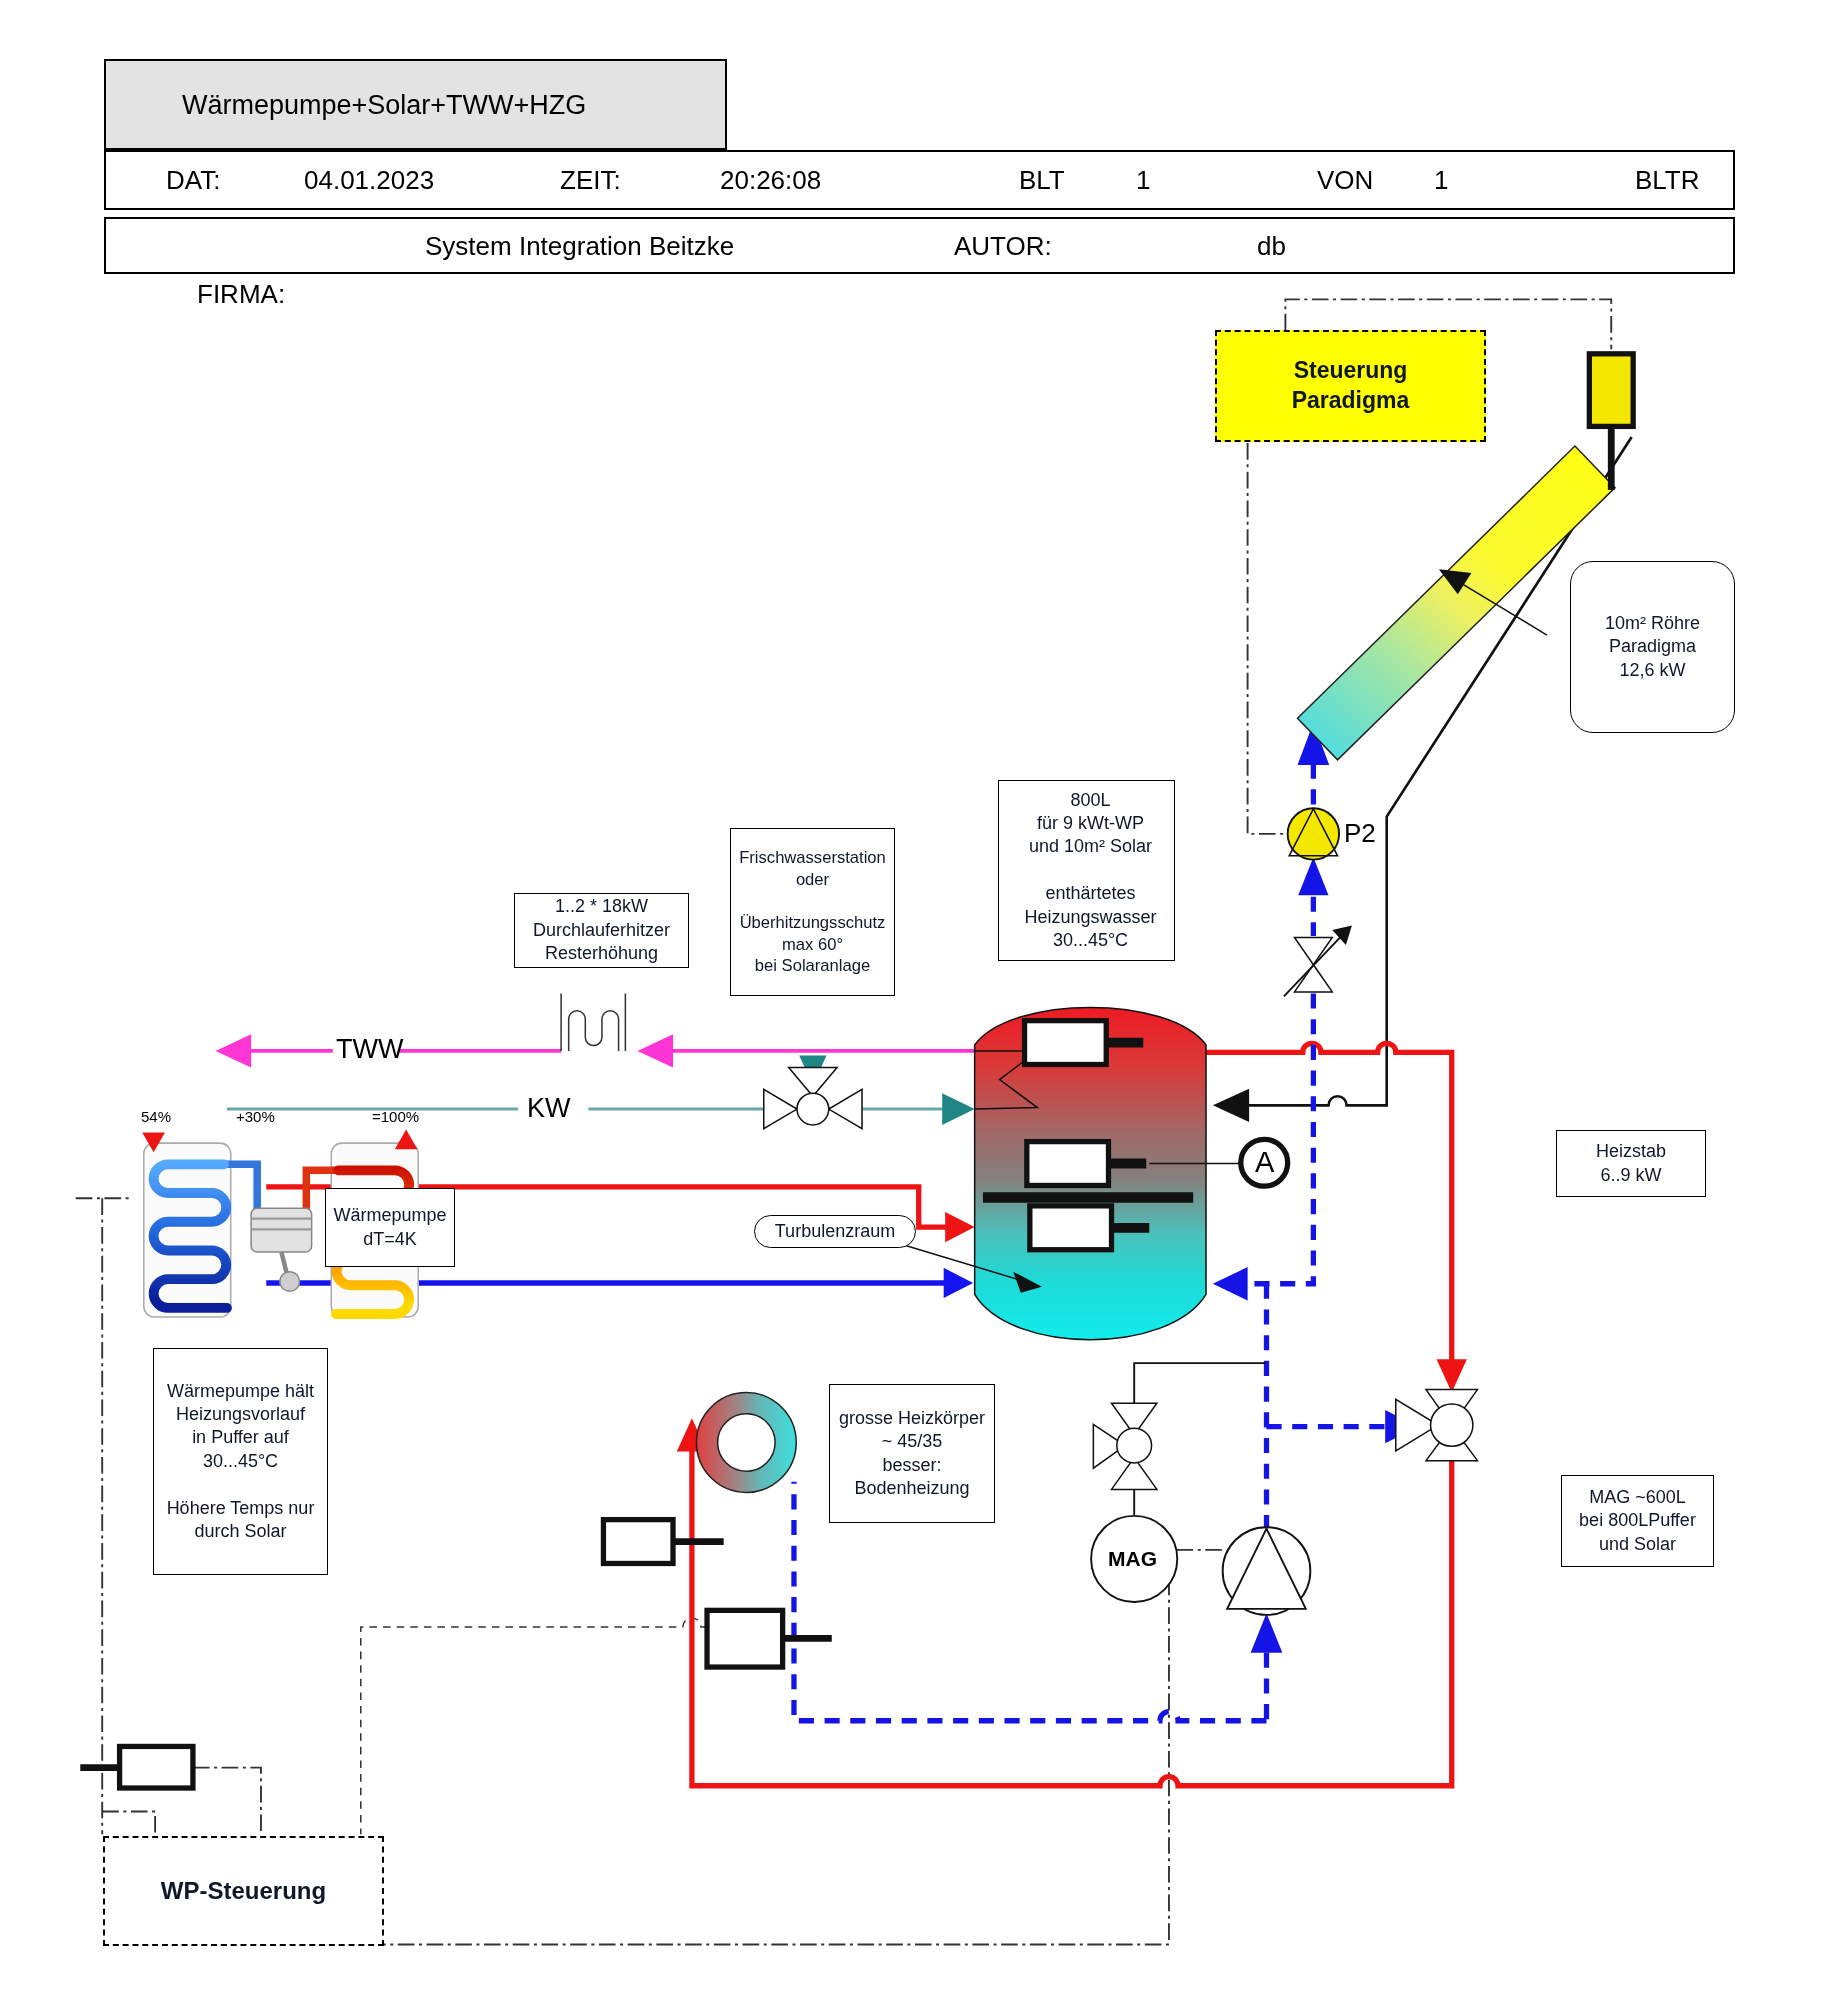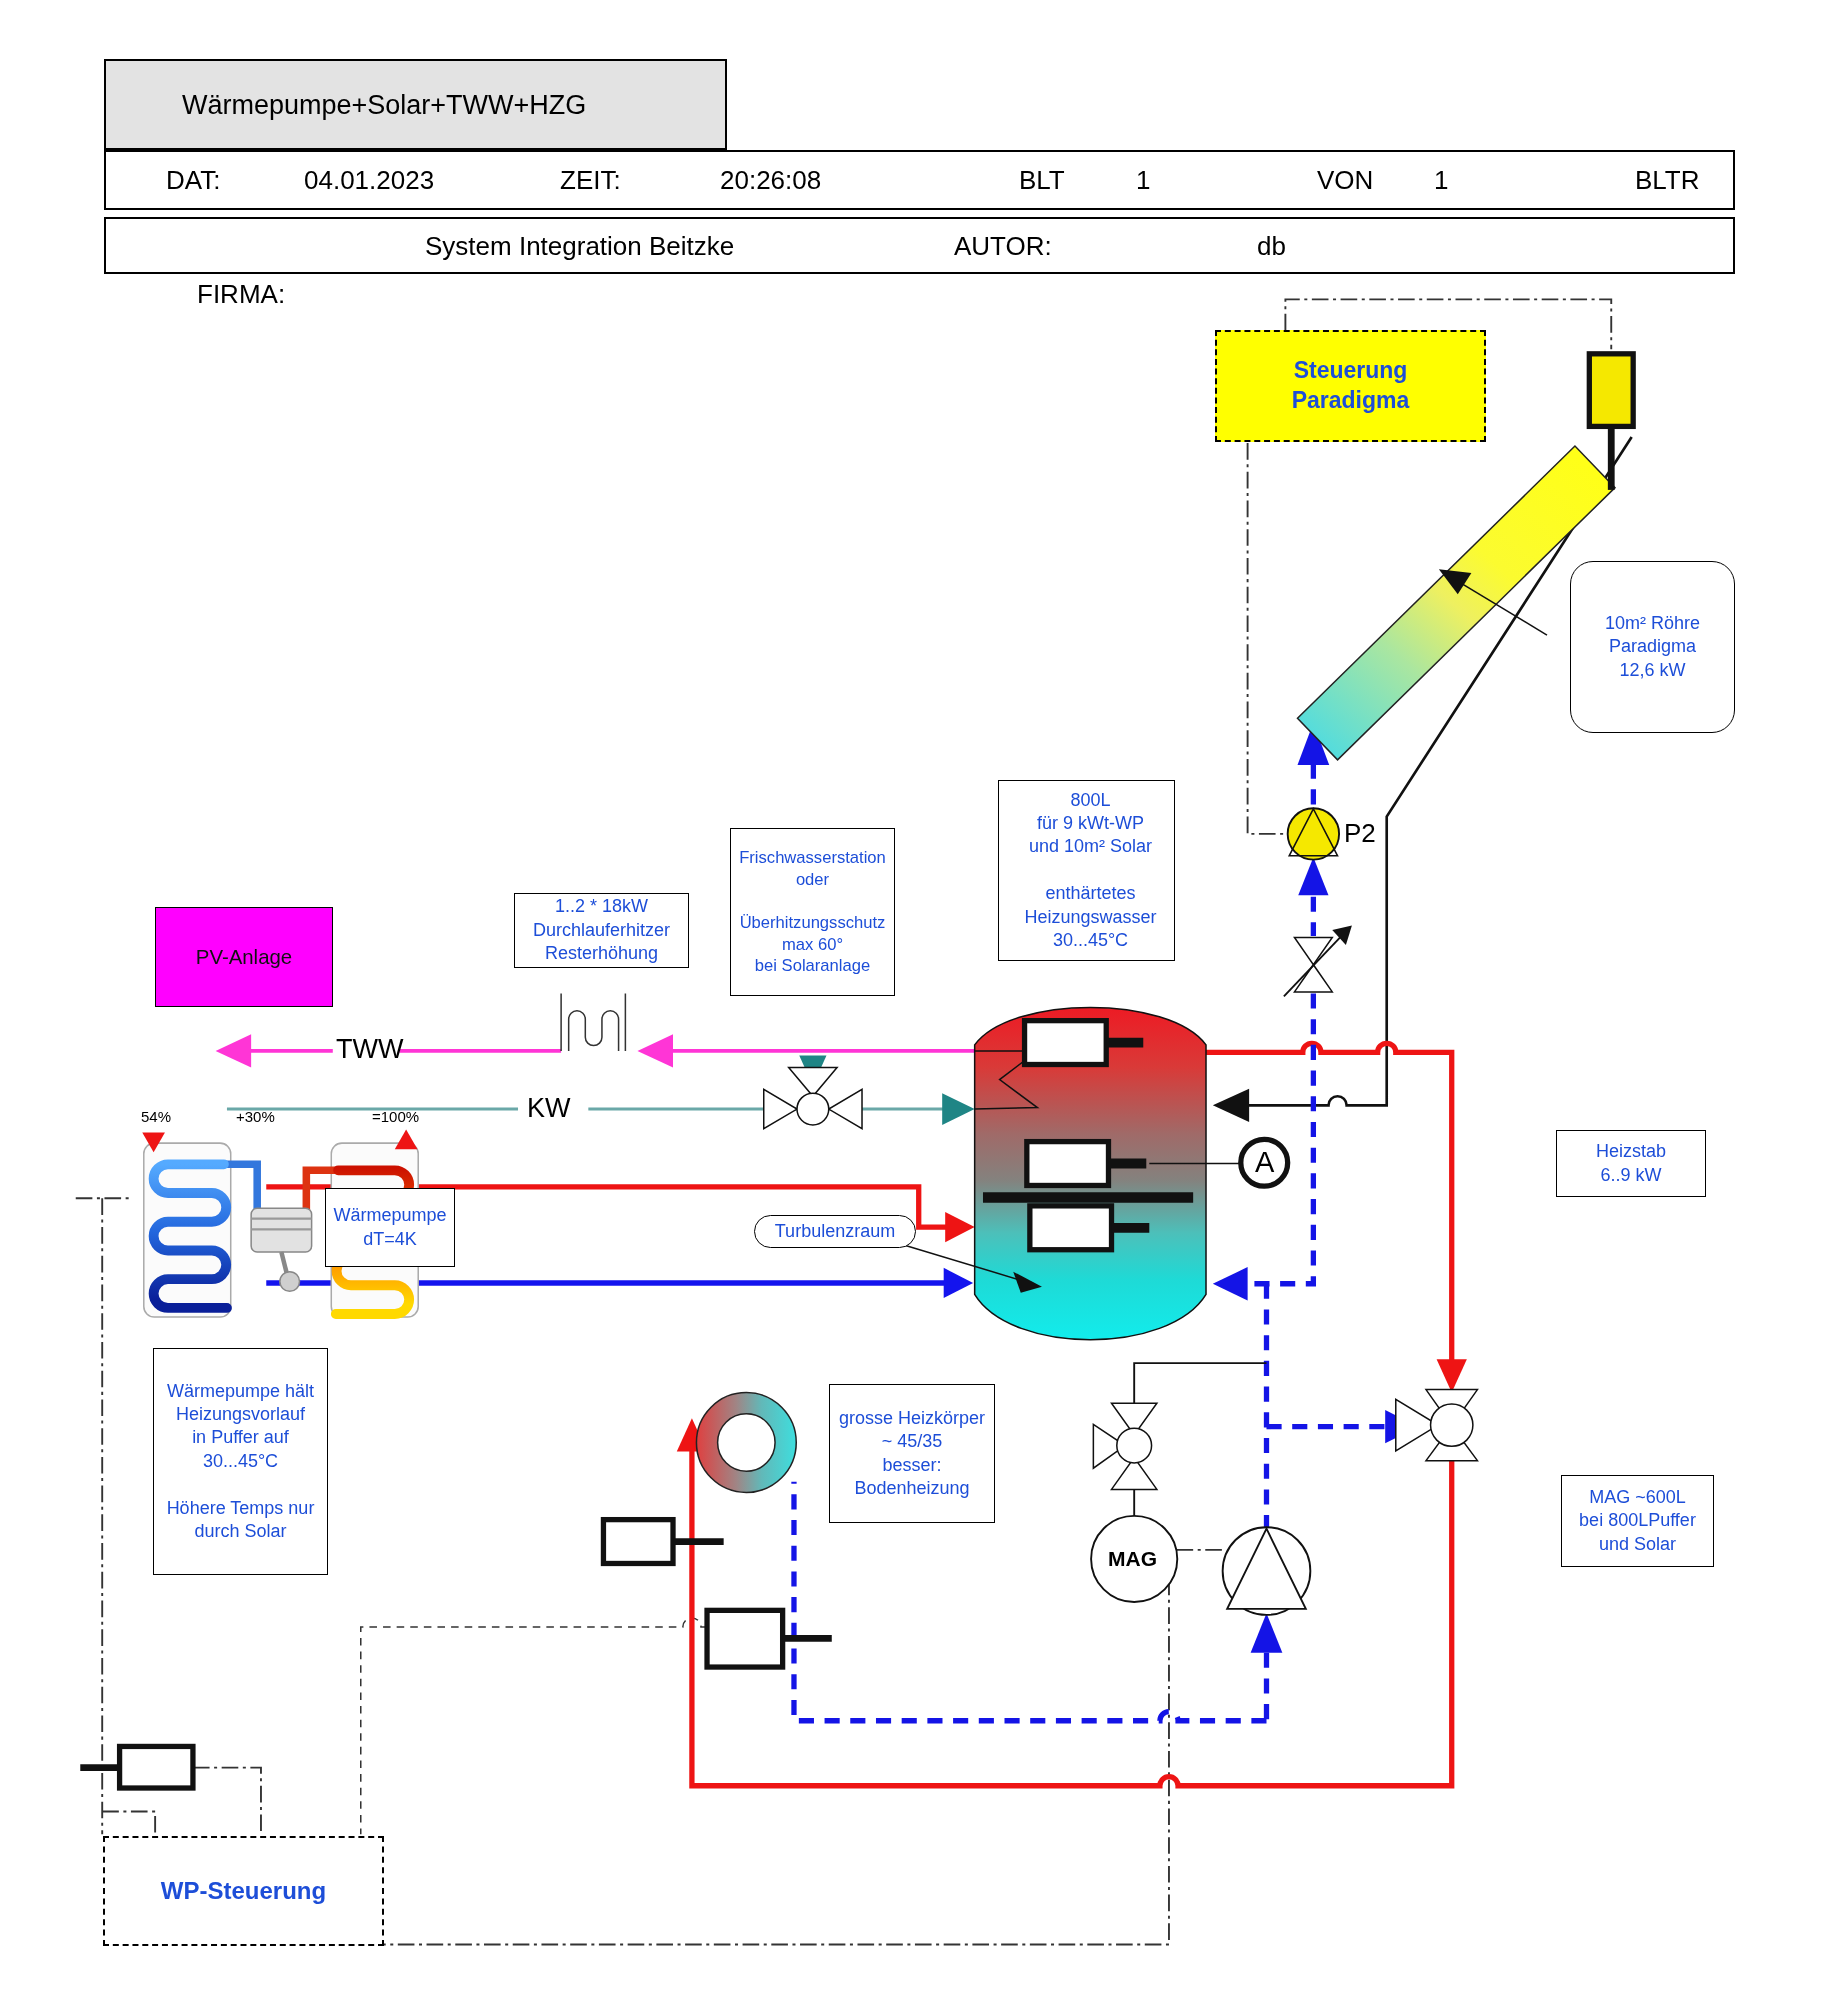--- a/index.html
+++ b/index.html
@@ -1,19 +1,19 @@
 <!DOCTYPE html>
 <html style="font-size:12px"><head>
 <meta charset="utf-8">
 <style>
   html,body{margin:0;padding:0;background:#fff;}
   body{font-family:"Liberation Sans", sans-serif;}
   #stage{position:relative;width:1845px;height:2005px;background:#fff;overflow:hidden;}
   #schaltbild{position:absolute;left:0;top:0;}
-  .note{position:absolute;border:1.5px solid #000;background:#fff;color:#1d4ed8;
+  .note{position:absolute;border:1.5px solid #000;background:#fff;color:#0f172a;
         display:flex;align-items:center;justify-content:center;text-align:center;
         white-space:pre-line;line-height:1.3;font-size:18px;box-sizing:border-box;z-index:5;}
   .label{position:absolute;color:#000;white-space:pre-line;z-index:6;}
   .hdrbox{position:absolute;border:2.3px solid #000;box-sizing:border-box;background:#fff;z-index:4;}
   .hdrtext{position:absolute;font-size:26px;color:#000;top:50%;transform:translateY(-50%);white-space:nowrap;}
 </style>
 </head>
 <body>
 
 <div id="stage">
@@ -265,21 +265,20 @@
 oder
 
 Überhitzungsschutz
 max 60°
 bei Solaranlage</div>
 
   <div class="note" style="left:514px;top:893px;width:175px;height:75px;">1..2 * 18kW
 Durchlauferhitzer
 Resterhöhung</div>
 
-  <div class="note" style="left:155px;top:907px;width:178px;height:100px;background:#ff00ff;color:#111;font-size:20.4px;">PV-Anlage</div>
 
   <div class="note" style="left:325px;top:1188px;width:130px;height:79px;">Wärmepumpe
 dT=4K</div>
 
   <div class="note" style="left:754px;top:1215px;width:162px;height:33px;border-radius:16.6px;">Turbulenzraum</div>
 
   <div class="note" style="left:1556px;top:1130px;width:150px;height:67px;">Heizstab
 6..9 kW</div>
 
   <div class="note" style="left:153px;top:1348px;width:175px;height:227px;">Wärmepumpe hält

